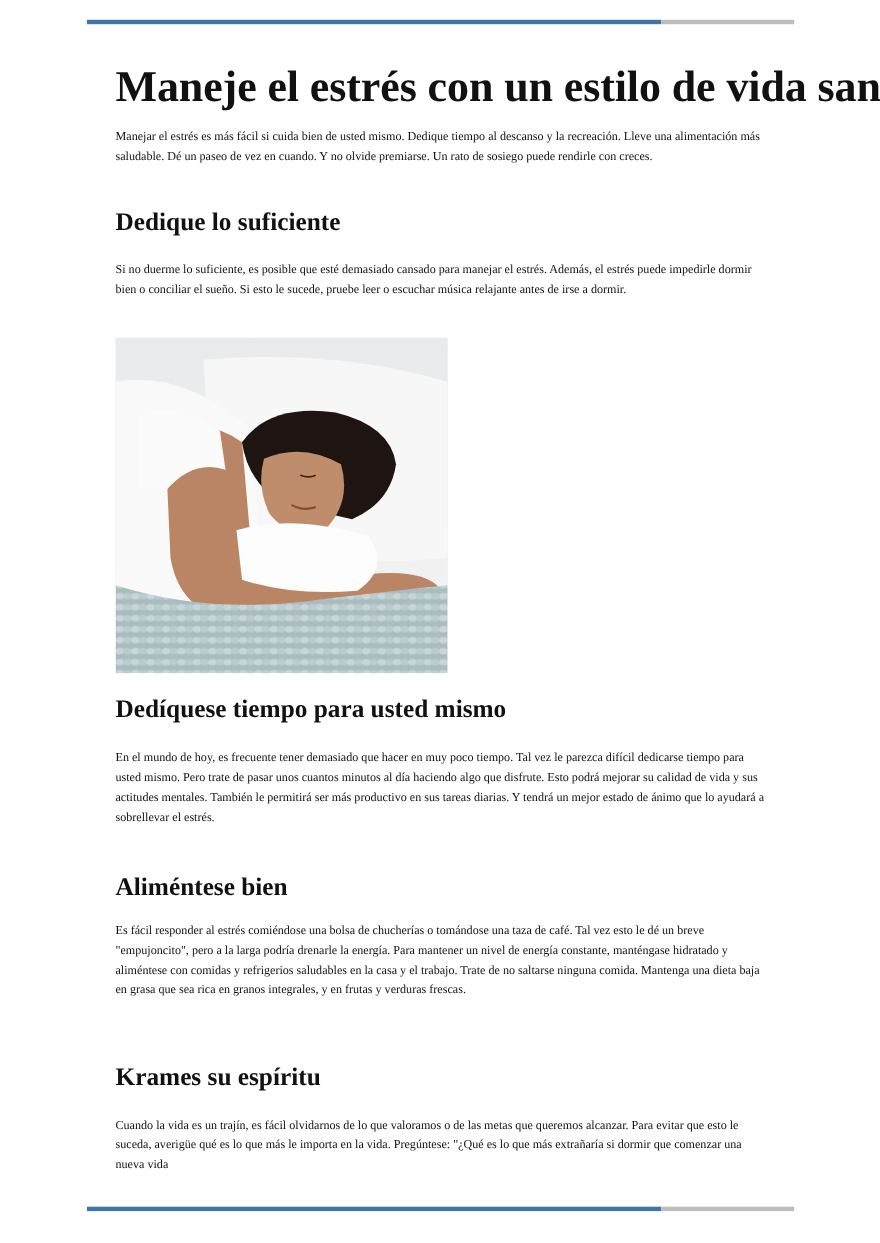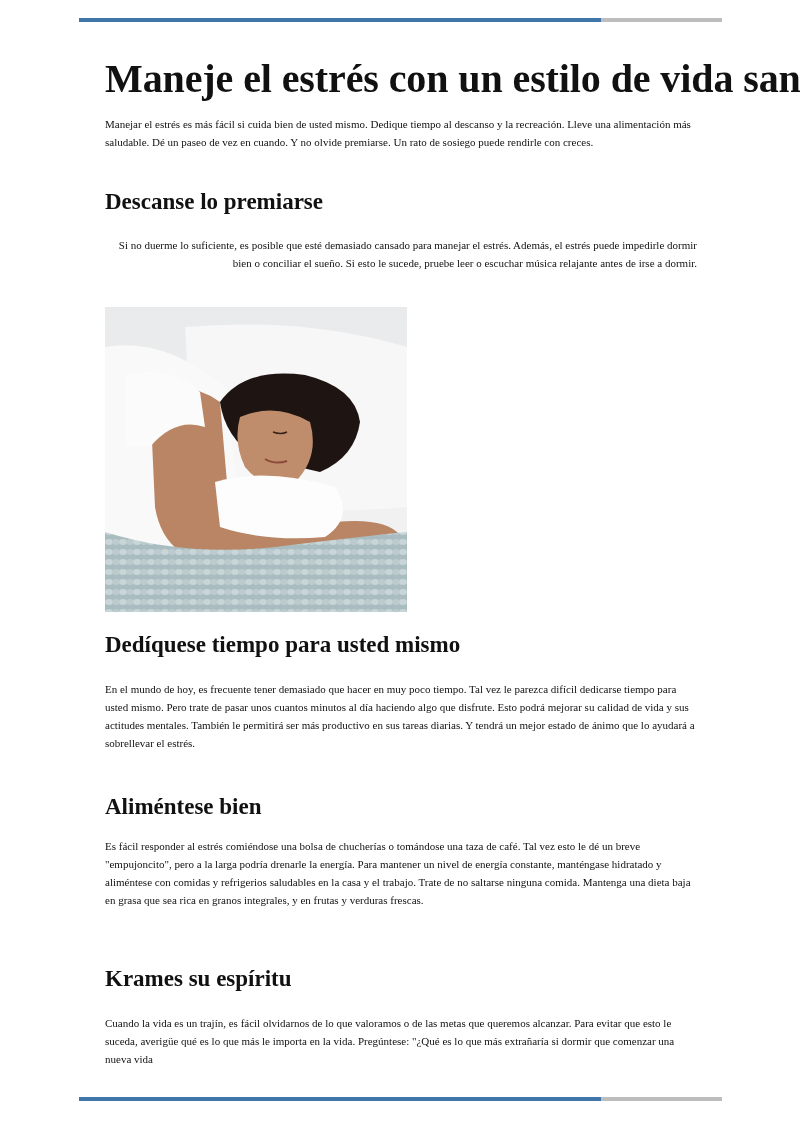--- a/index.html
+++ b/index.html
@@ -23,22 +23,22 @@
 
 <div class="bar top-bar">
   <div class="blue"></div>
   <div class="gray"></div>
 </div>
 
 <div class="content">
   <h1>Maneje el estrés con un estilo de vida sano</h1>
   <p style="top:115px;">Manejar el estrés es más fácil si cuida bien de usted mismo. Dedique tiempo al descanso y la recreación. Lleve una alimentación más saludable. Dé un paseo de vez en cuando. Y no olvide premiarse. Un rato de sosiego puede rendirle con creces.</p>
 
-  <h2 style="top:189px;">Descanse lo premiarse</h2>
-  <p style="top:236px;text-align:right;">Si no duerme lo suficiente, es posible que esté demasiado cansado para manejar el estrés. Además, el estrés puede impedirle dormir bien o conciliar el sueño. Si esto le sucede, pruebe leer o escuchar música relajante antes de irse a dormir.</p>
+  <h2 style="top:189px;">Dedique lo suficiente</h2>
+  <p style="top:236px;">Si no duerme lo suficiente, es posible que esté demasiado cansado para manejar el estrés. Además, el estrés puede impedirle dormir bien o conciliar el sueño. Si esto le sucede, pruebe leer o escuchar música relajante antes de irse a dormir.</p>
 
   <div class="photo" role="img" aria-label="Mujer durmiendo plácidamente en una cama con sábanas blancas y una manta tejida">
     <svg width="302" height="305" viewBox="0 0 302 305" xmlns="http://www.w3.org/2000/svg">
       <defs>
         <linearGradient id="bg" x1="0" y1="0" x2="0" y2="1">
           <stop offset="0" stop-color="#e9eaeb"></stop>
           <stop offset="1" stop-color="#f4f4f4"></stop>
         </linearGradient>
         <pattern id="knit" width="14" height="10" patternUnits="userSpaceOnUse">
           <rect width="14" height="10" fill="#a9bcbf"></rect>

